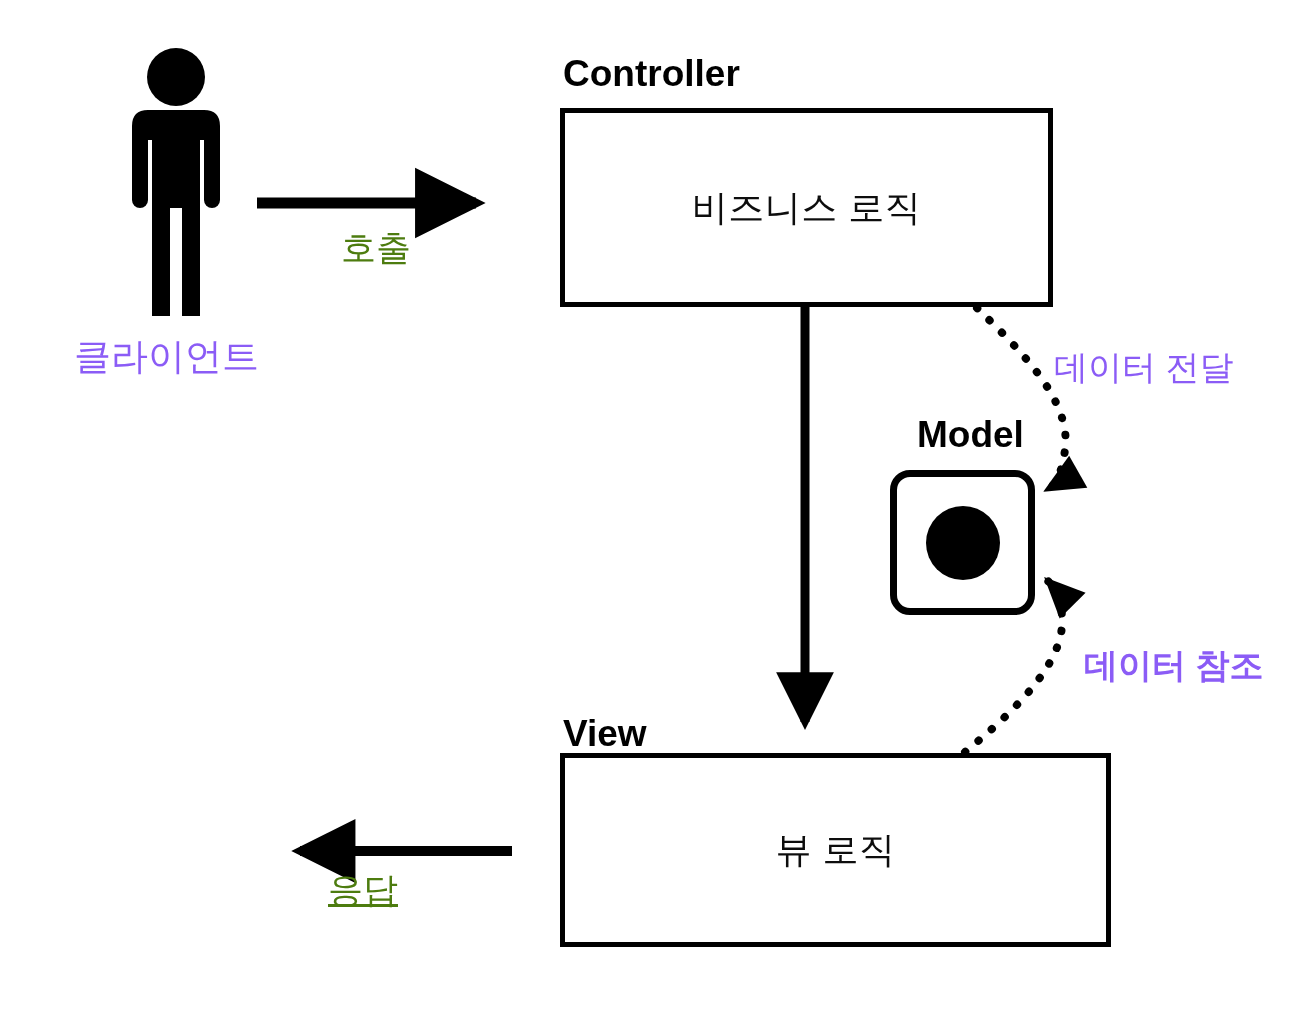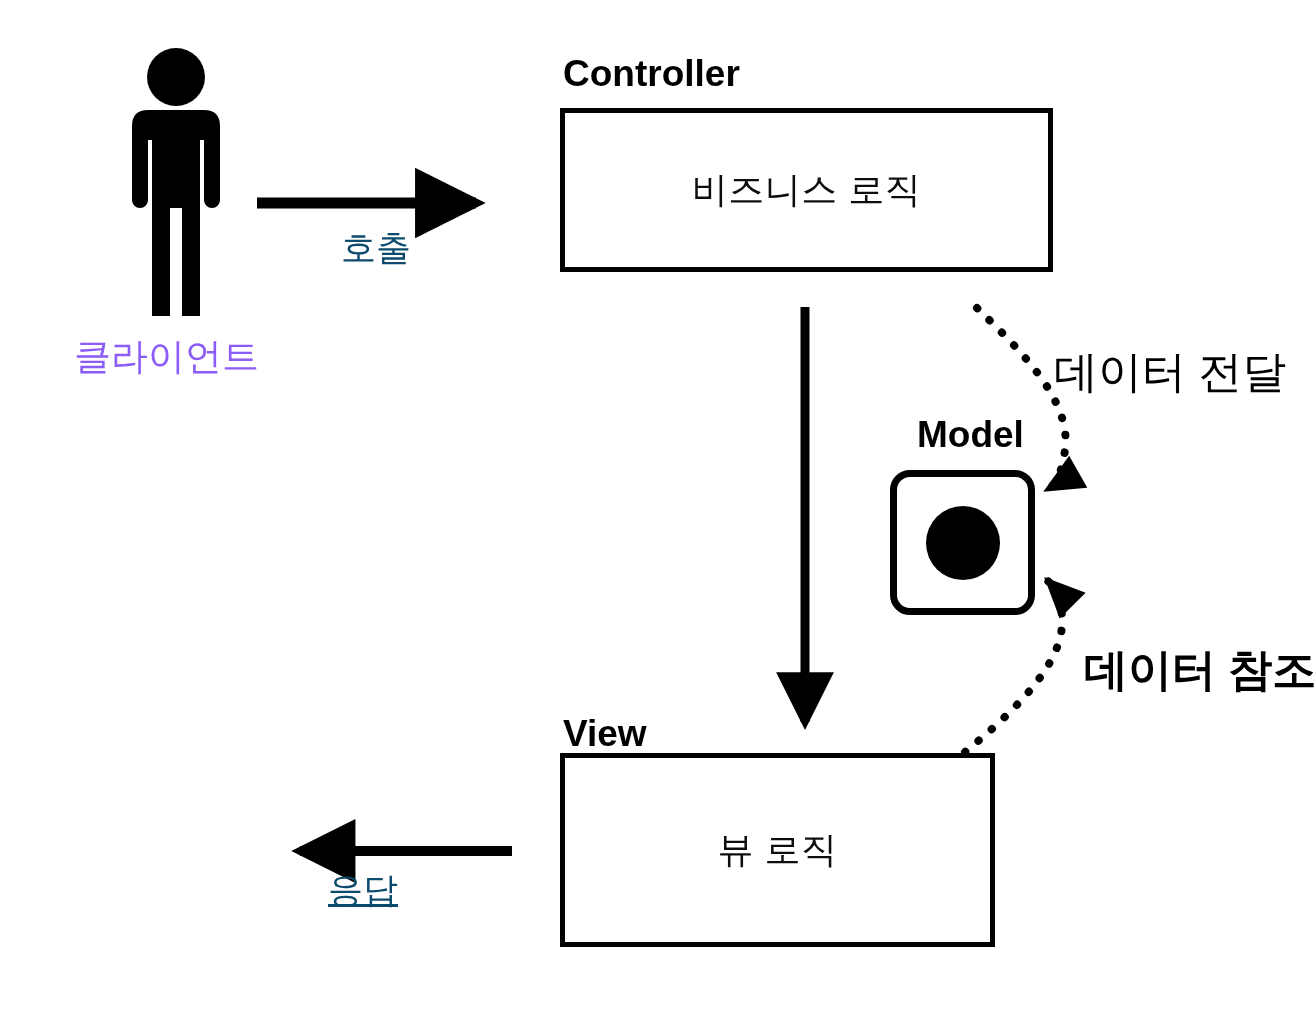--- a/index.html
+++ b/index.html
@@ -43,23 +43,23 @@
   }
   .node-title {
     position: absolute;
     font-size: 37px;
     font-weight: bold;
     color: #000000;
     line-height: 1;
     white-space: nowrap;
     text-align: center;
   }
-  #controller-box { left: 560px; top: 108px; width: 493px; height: 164px; }
+  #controller-box { left: 560px; top: 108px; width: 493px; height: 199px; }
   #controller-title { left: 563px; top: 55px; }
-  #view-box { left: 560px; top: 753px; width: 435px; height: 194px; }
+  #view-box { left: 560px; top: 753px; width: 551px; height: 194px; }
   #view-title { left: 563px; top: 715px; }
 
   #model-shape {
     position: absolute;
     left: 890px;
     top: 470px;
     width: 145px;
     height: 145px;
     box-sizing: border-box;
     background: #ffffff;
@@ -76,26 +76,26 @@
     background: #000000;
   }
   #model-title { left: 898px; top: 416px; margin-left: 19px; }
 
   .edge-label {
     position: absolute;
     white-space: nowrap;
     line-height: 1;
   }
   .edge-label.muted {
-    color: #0c4a6e;
+    color: #4d7c0f;
     font-size: 35px;
   }
   .edge-label.strong {
-    color: #000000;
-    font-size: 44px;
+    color: #8b5cf6;
+    font-size: 34px;
   }
   #label-call { left: 341px; top: 230px; }
   #label-response { left: 328px; top: 872px; text-decoration: underline; }
   #label-data-transfer { left: 1054px; top: 350px; }
   #label-data-reference { left: 1084px; top: 648px; font-weight: bold; }
 
   #client-label {
     position: absolute;
     left: 74px;
     top: 338px;

